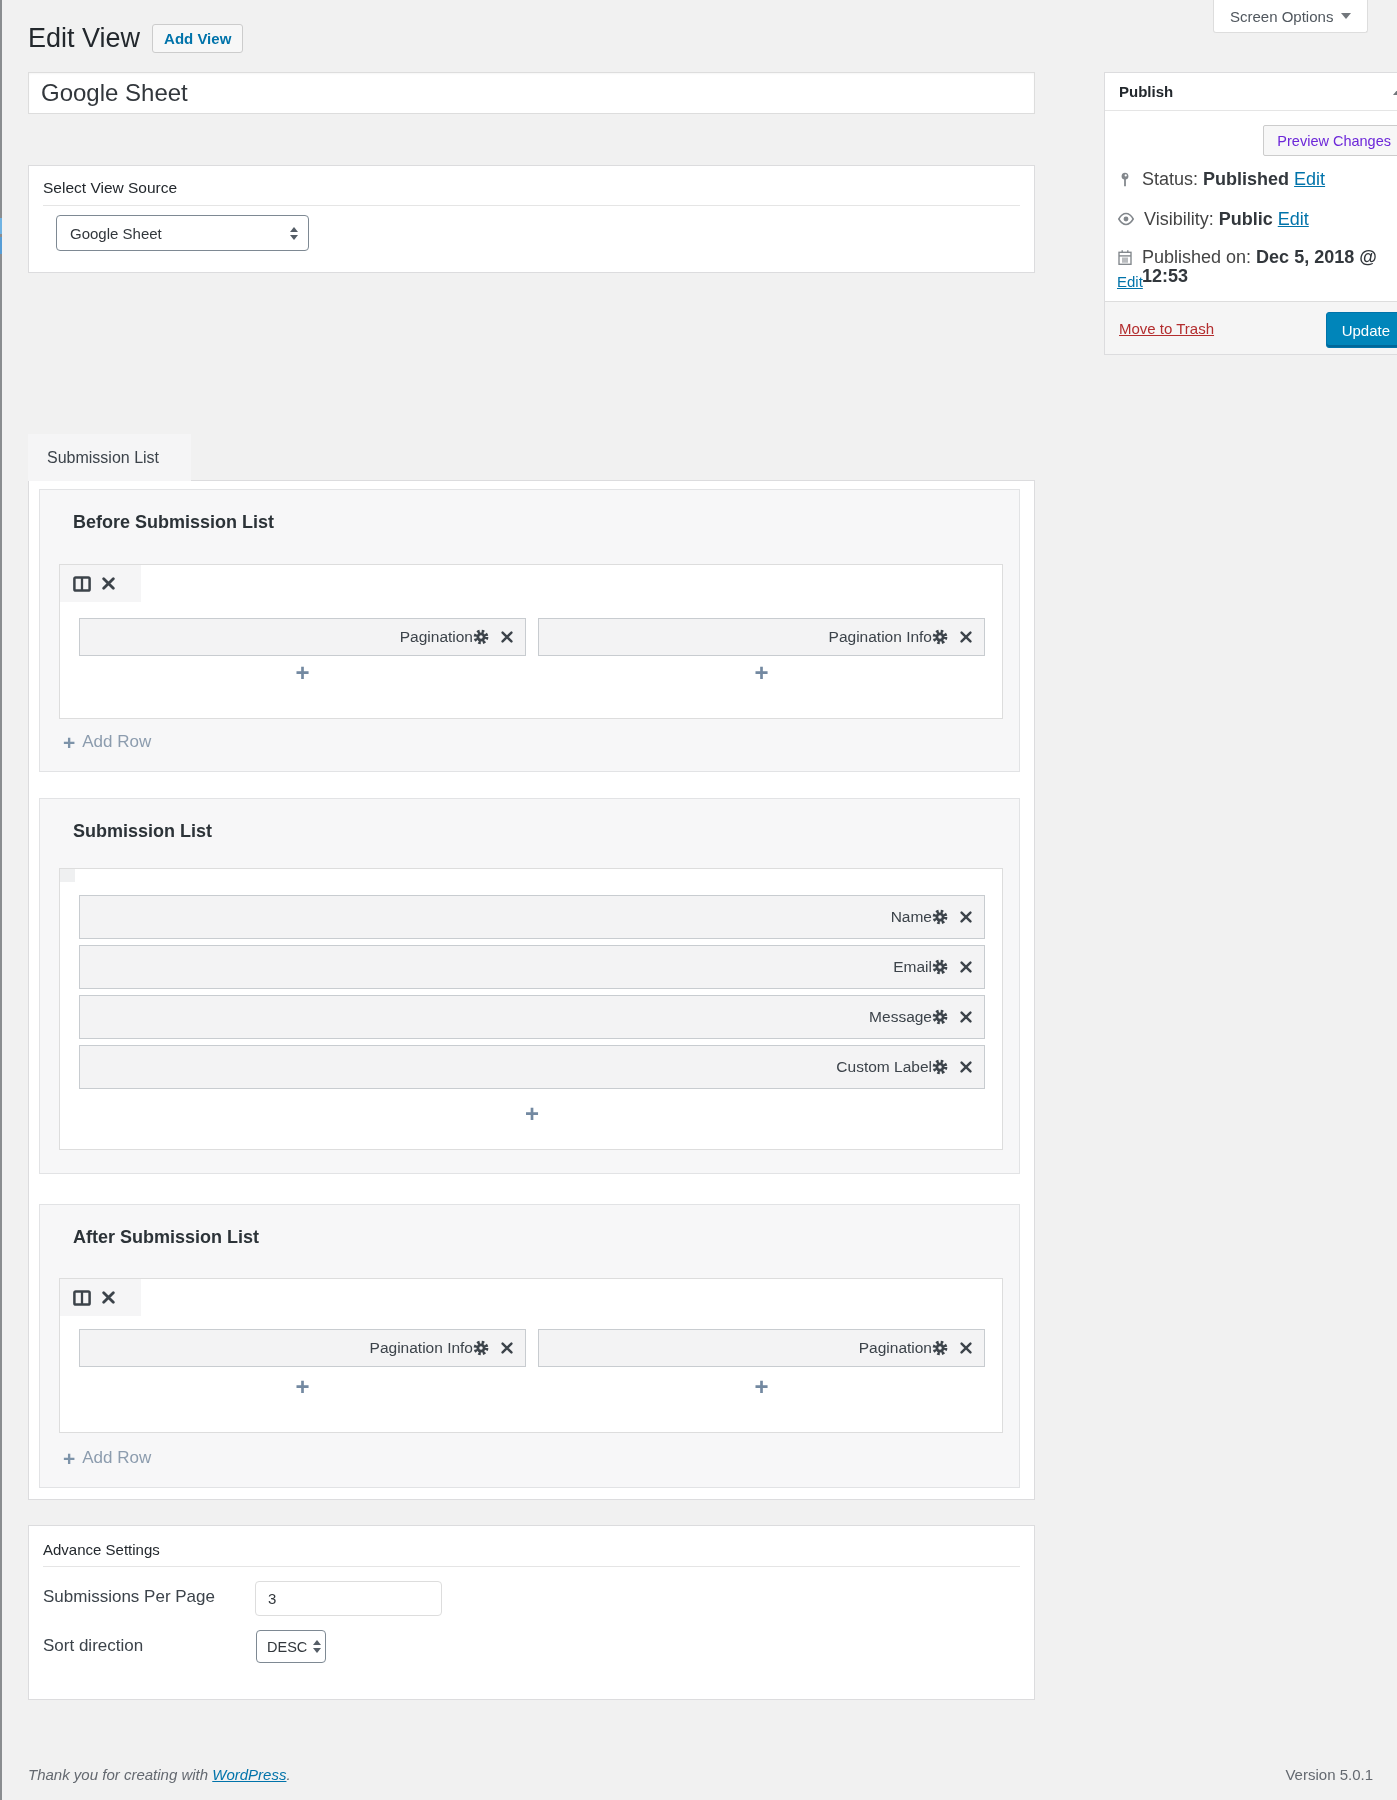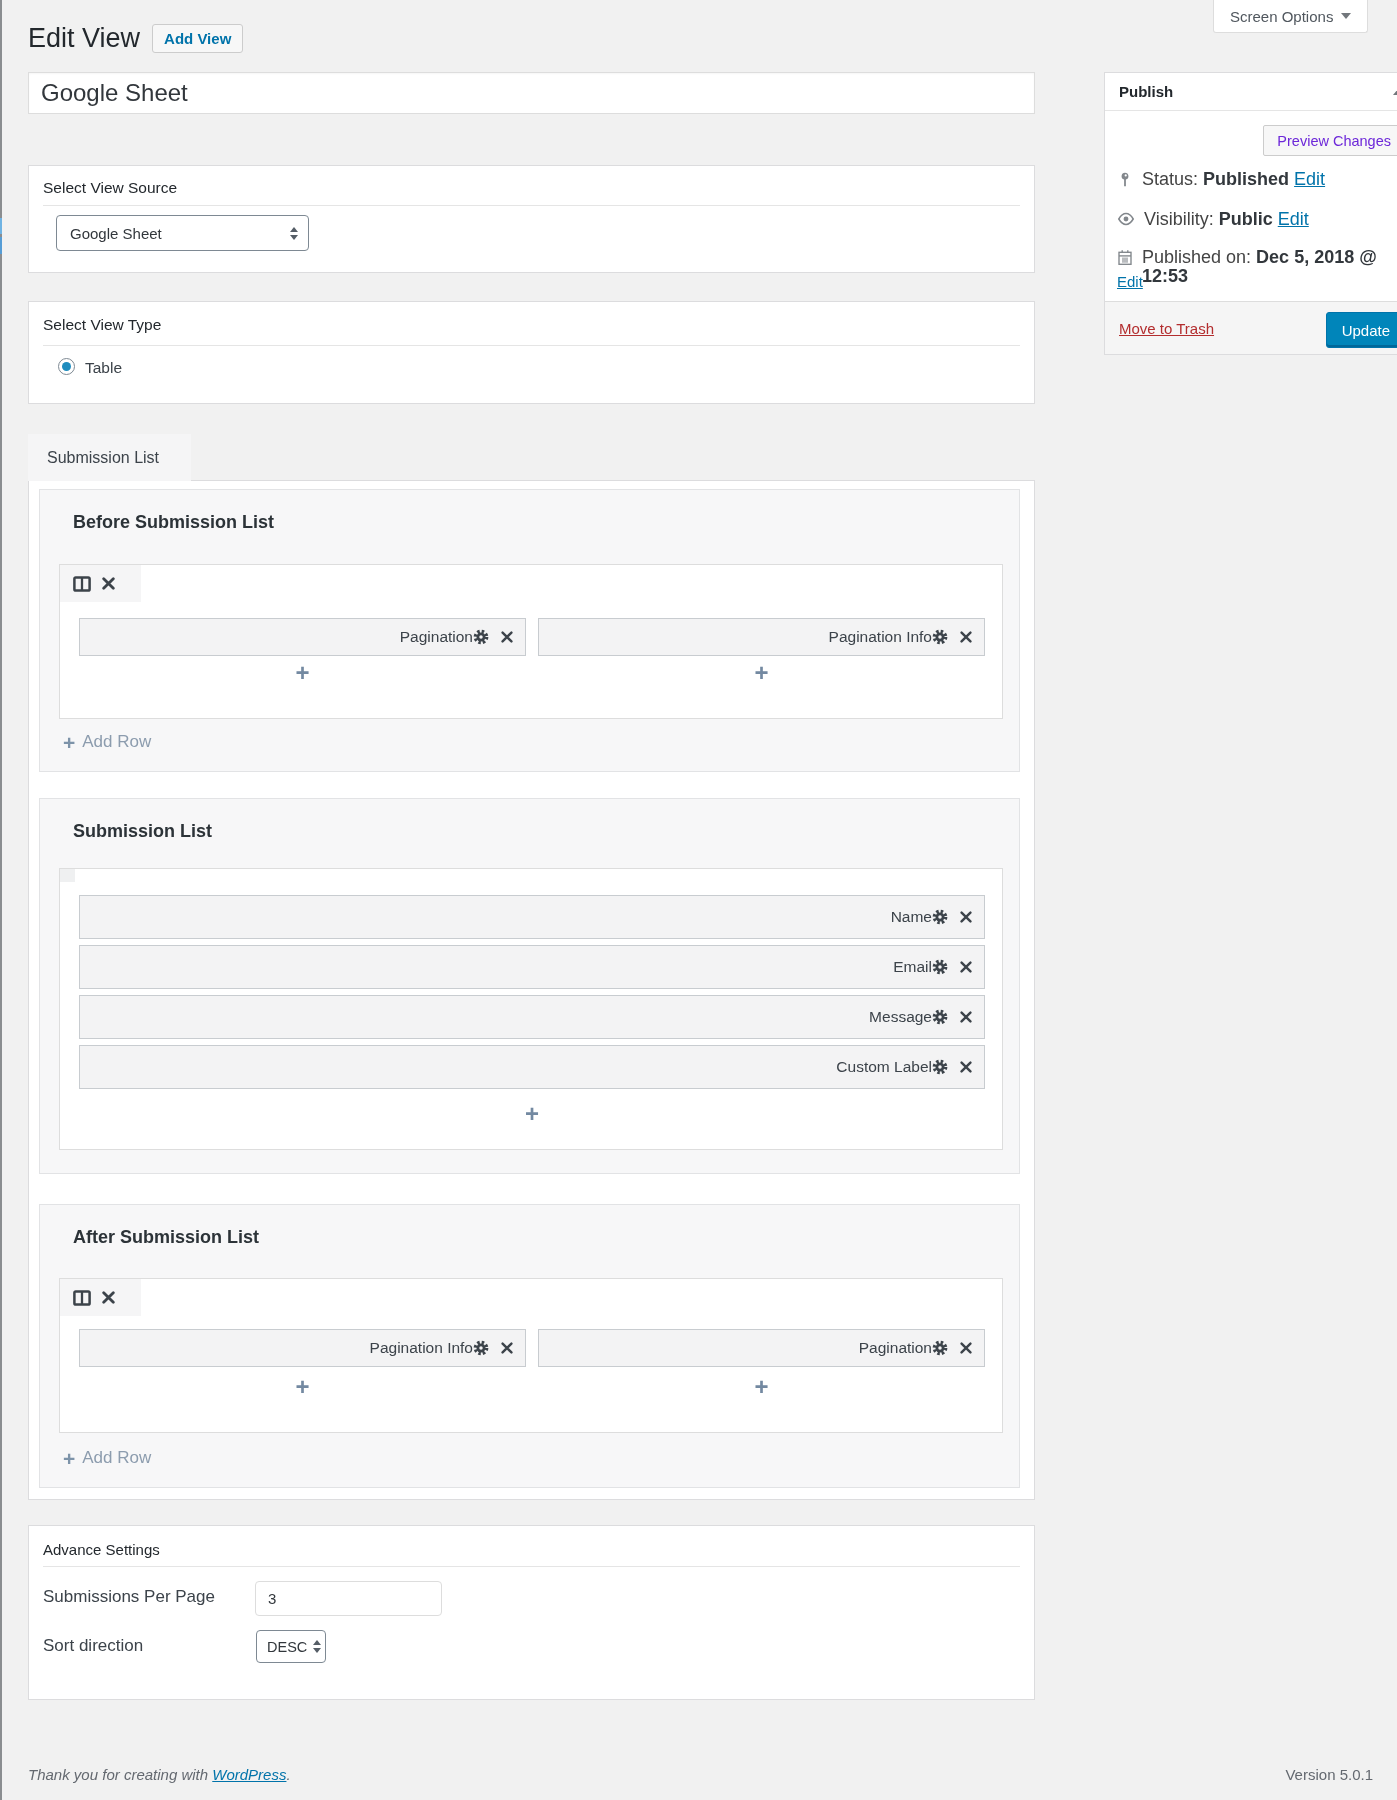--- a/index.html
+++ b/index.html
@@ -126,28 +126,20 @@
     <div class="panel-divider" style="top:39px;"></div>
     <div class="fselect" style="position:absolute;left:27px;top:49px;width:253px;height:36px;">
       <span>Google Sheet</span>
       <span class="updown">
           <span class="u"></span>
           <span class="d"></span>
         </span>
     </div>
   </div>
 
-  <div class="panel" style="left:28px;top:301px;width:1007px;height:103px;">
-    <div class="panel-heading" style="top:14px;">Select View Type</div>
-    <div class="panel-divider" style="top:43px;"></div>
-    <span class="radio" style="left:29px;top:56px;">
-        <span class="dot"></span>
-      </span>
-    <span style="position:absolute;left:56px;top:57px;font-size:15.5px;color:#3c434a;">Table</span>
-  </div>
 
   <div class="sub-tab">
     <span>Submission List</span>
   </div>
   <div class="big-box">
 
     <div class="section" style="top:8px;height:283px;">
       <div class="section-heading">Before Submission List</div>
       <div class="rowbox" style="left:19px;top:74px;width:944px;height:155px;">
         <div class="minitab">

